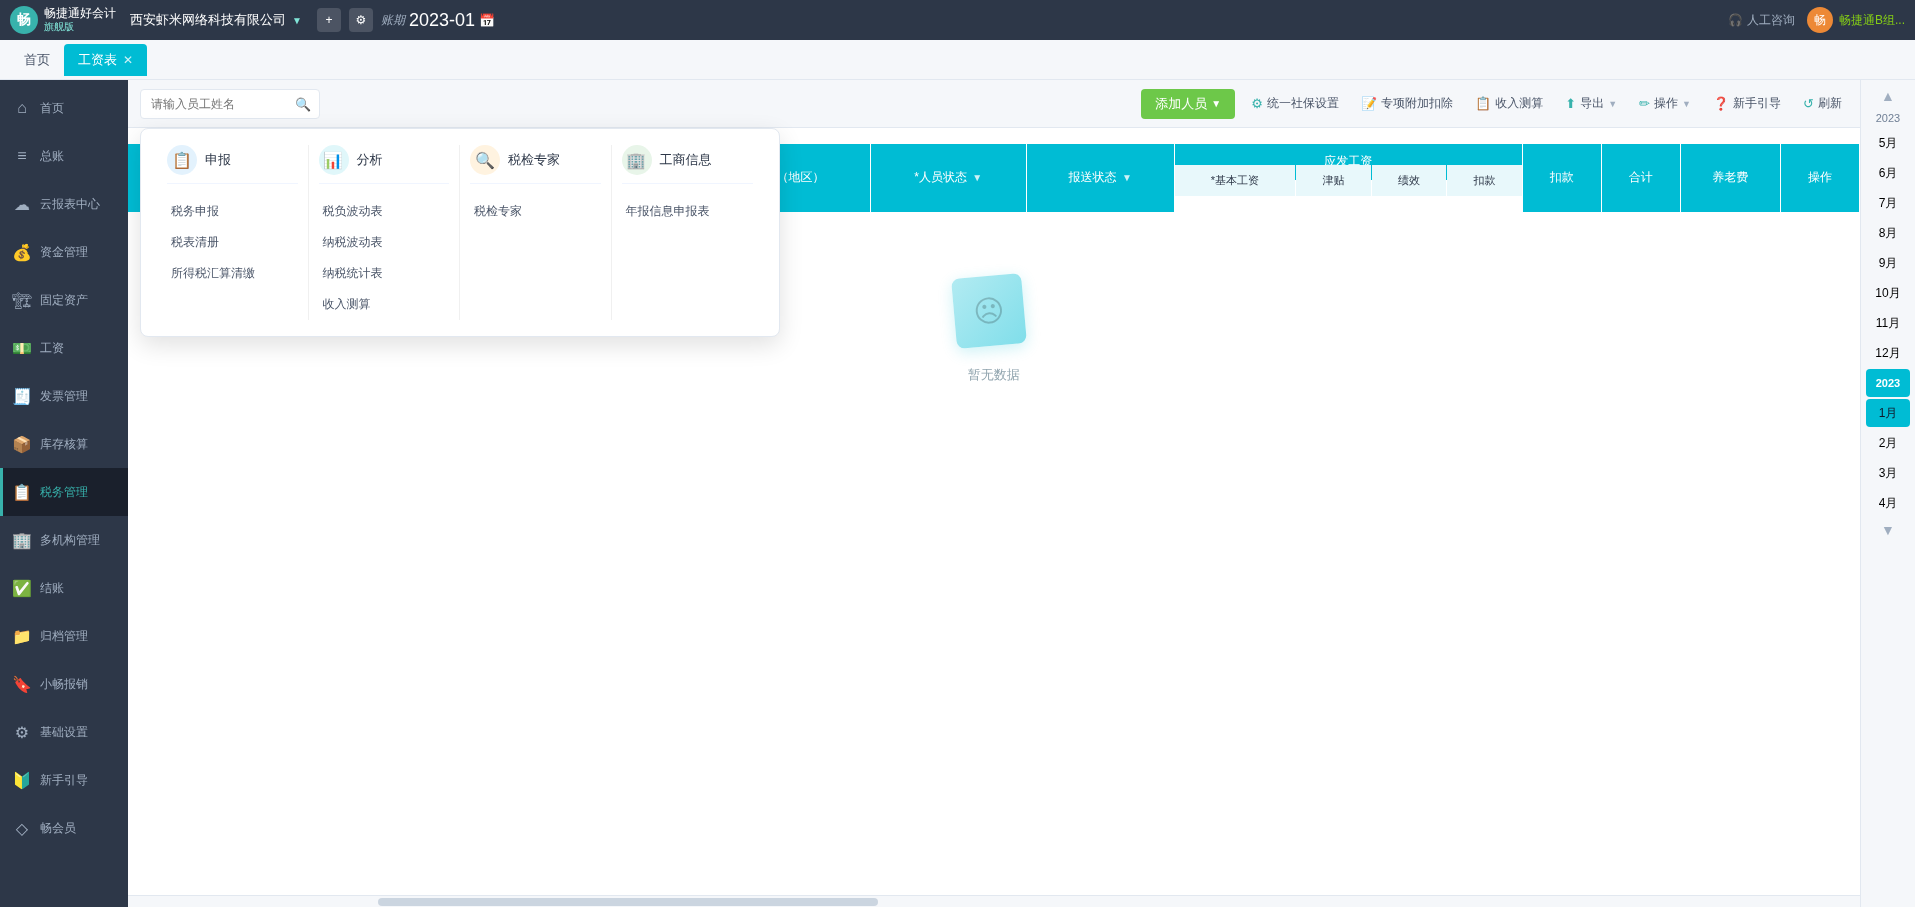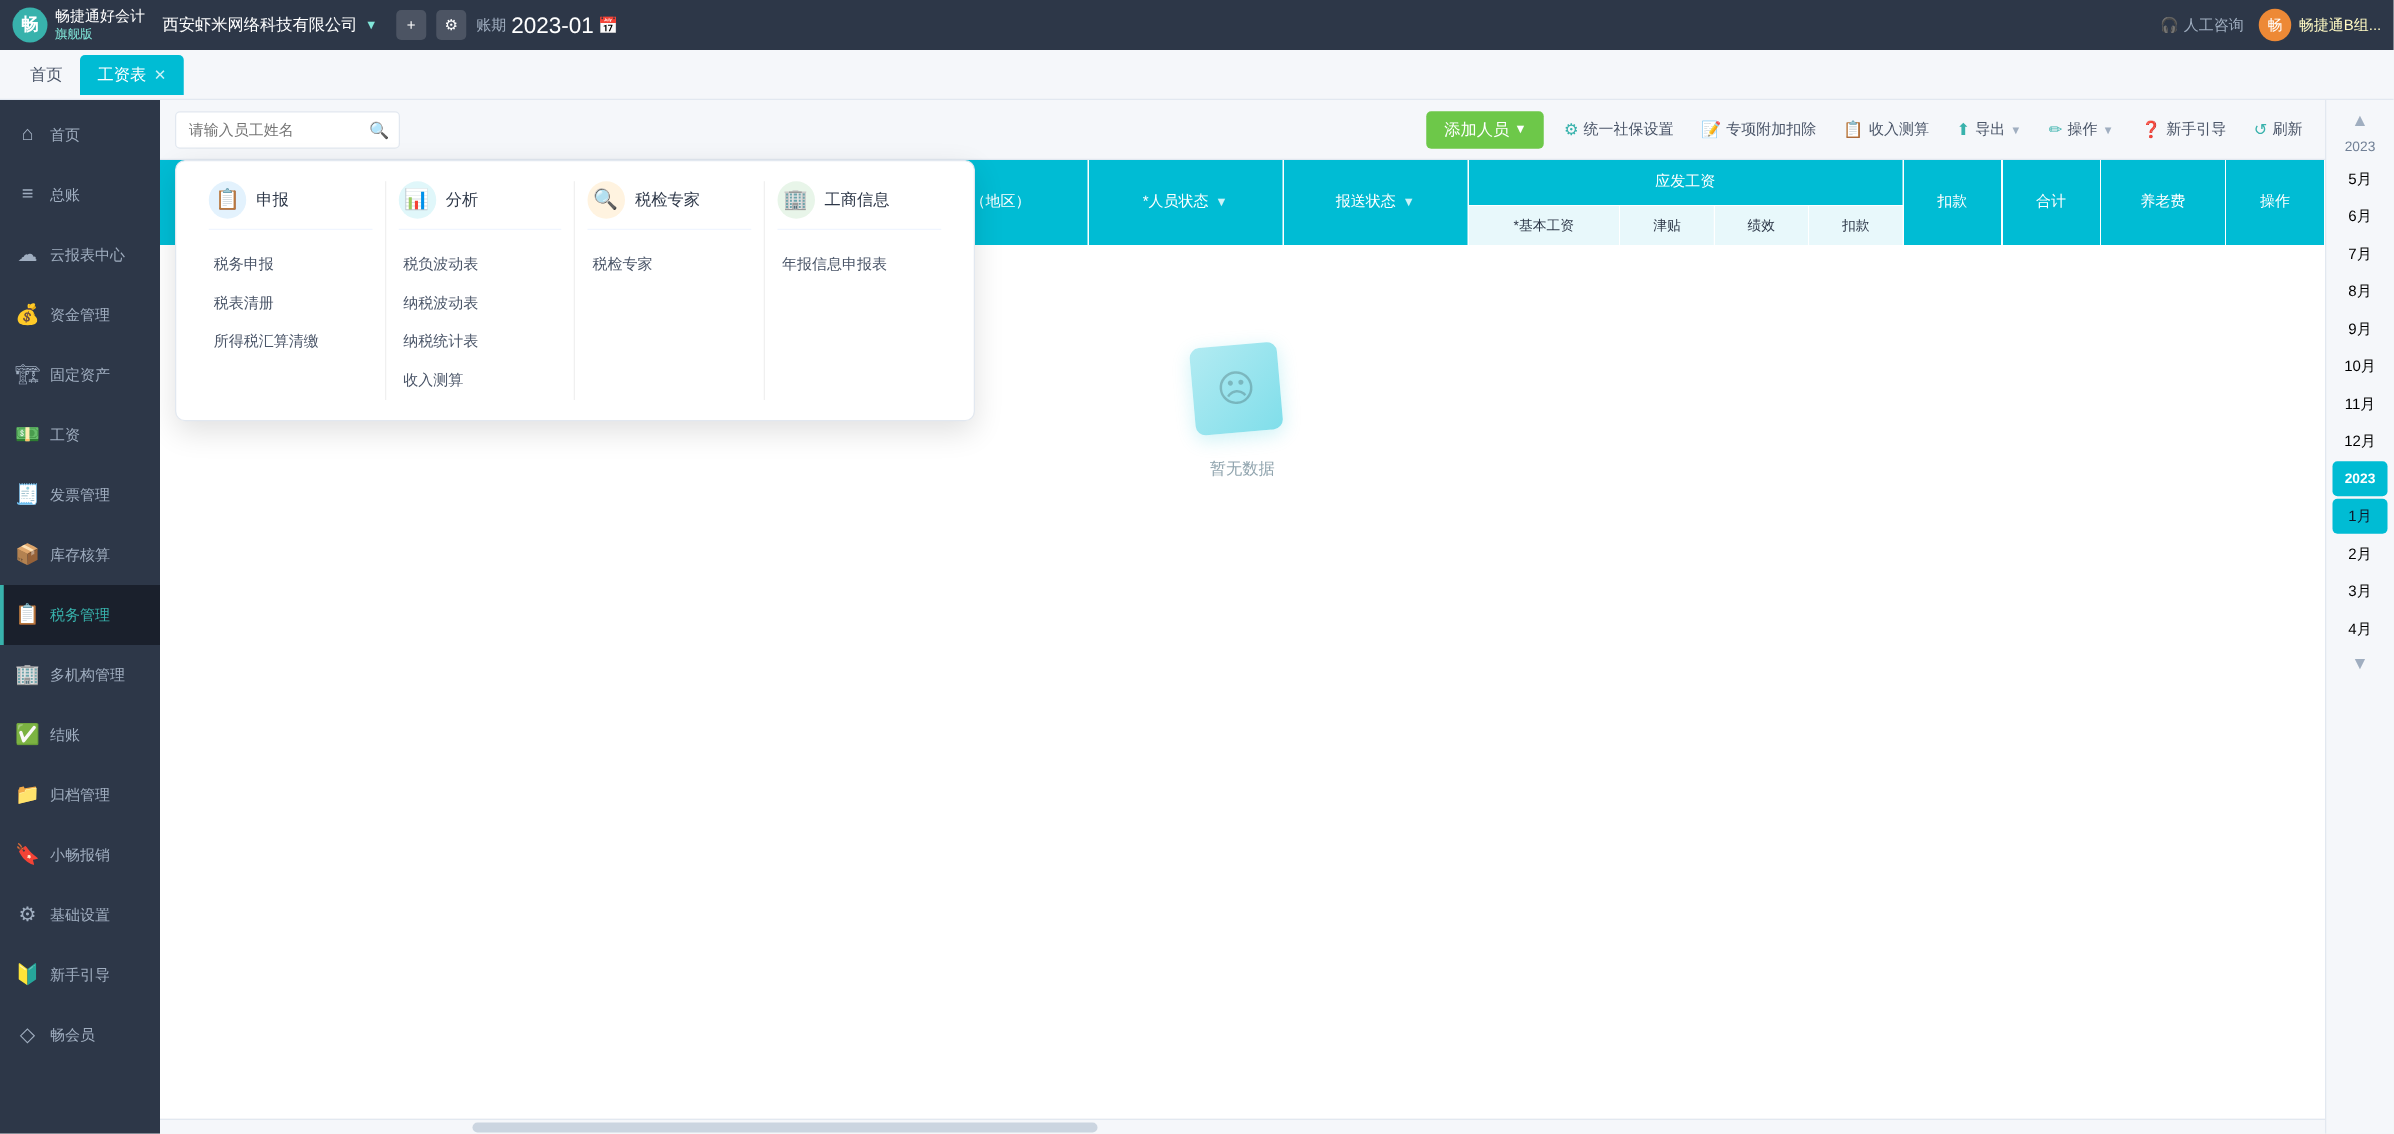--- a/index.html
+++ b/index.html
@@ -39,42 +39,42 @@
     .header-icons {
       display: flex; align-items: center; gap: 8px; margin-left: 15px;
     }
     .header-icon-btn {
       width: 24px; height: 24px;
       background: rgba(255,255,255,0.15);
       border-radius: 4px;
       display: flex; align-items: center; justify-content: center;
       color: white; cursor: pointer; font-size: 12px;
     }
-    .period-label { color: #a0aec0; font-size: 12px; margin-left: 8px; }
+    .period-label { color: #a0aec0; font-size: 12px; margin-left: 8px; font-style: italic; }
     .period-value { color: white; font-size: 18px; margin-left: 4px; }
     .period-cal { color: #81e6d9; margin-left: 4px; cursor: pointer; }
     .header-right {
       margin-left: auto;
       display: flex; align-items: center; gap: 12px;
     }
     .service-btn {
       display: flex; align-items: center; gap: 4px;
       color: #a0aec0; font-size: 12px; cursor: pointer;
     }
     .user-info {
       display: flex; align-items: center; gap: 6px; cursor: pointer;
     }
     .user-avatar {
       width: 26px; height: 26px;
       background: #ed8936;
       border-radius: 50%;
       display: flex; align-items: center; justify-content: center;
       color: white; font-size: 12px;
     }
-    .user-name { color: #fef9c3; font-size: 12px; }
+    .user-name { color: #84cc16; font-size: 12px; }
 
     
     .tabs-bar {
       height: 40px;
       background: #f5f7fa;
       display: flex;
       align-items: center;
       padding: 0 10px;
       border-bottom: 1px solid #e2e8f0;
       position: relative;
@@ -211,21 +211,21 @@
     }
     .data-table th {
       background: #00bcd4;
       color: white;
       font-size: 12px;
       font-weight: normal;
       padding: 8px 10px;
       text-align: center;
       border-right: 1px solid rgba(255,255,255,0.2);
       white-space: nowrap;
-      position: sticky; top: 0; z-index: 10;
+      position: sticky; top: 16px; z-index: 10;
     }
     .data-table th.sub-header {
       background: #e8f8fb;
       color: #2d3748;
       font-size: 11px;
     }
     .data-table .checkbox-th {
       width: 40px;
     }
     .th-filter { font-size: 10px; color: rgba(255,255,255,0.8); margin-left: 2px; }

